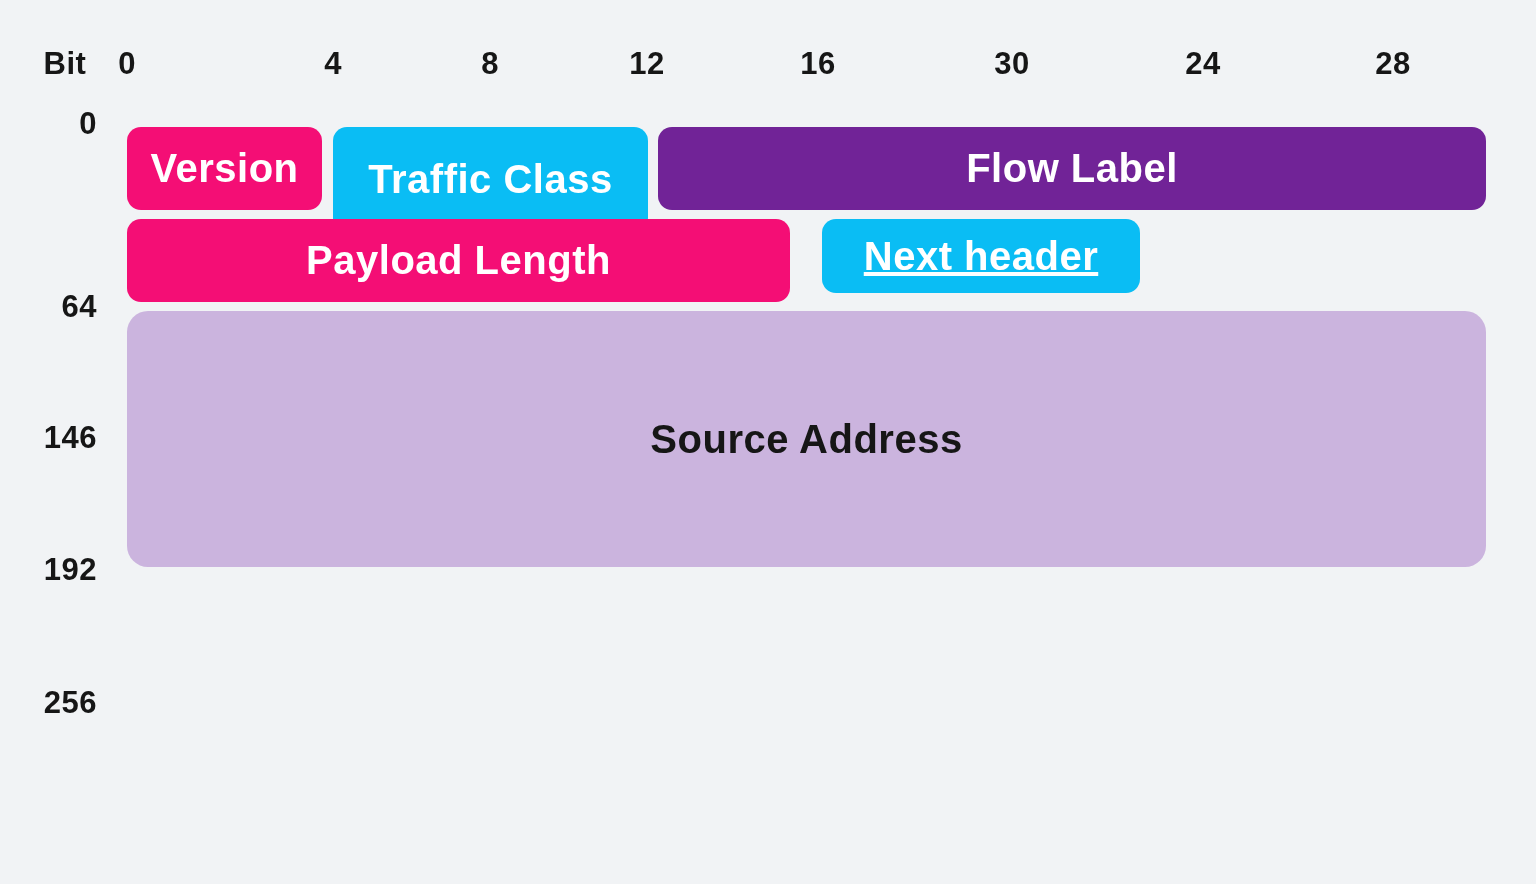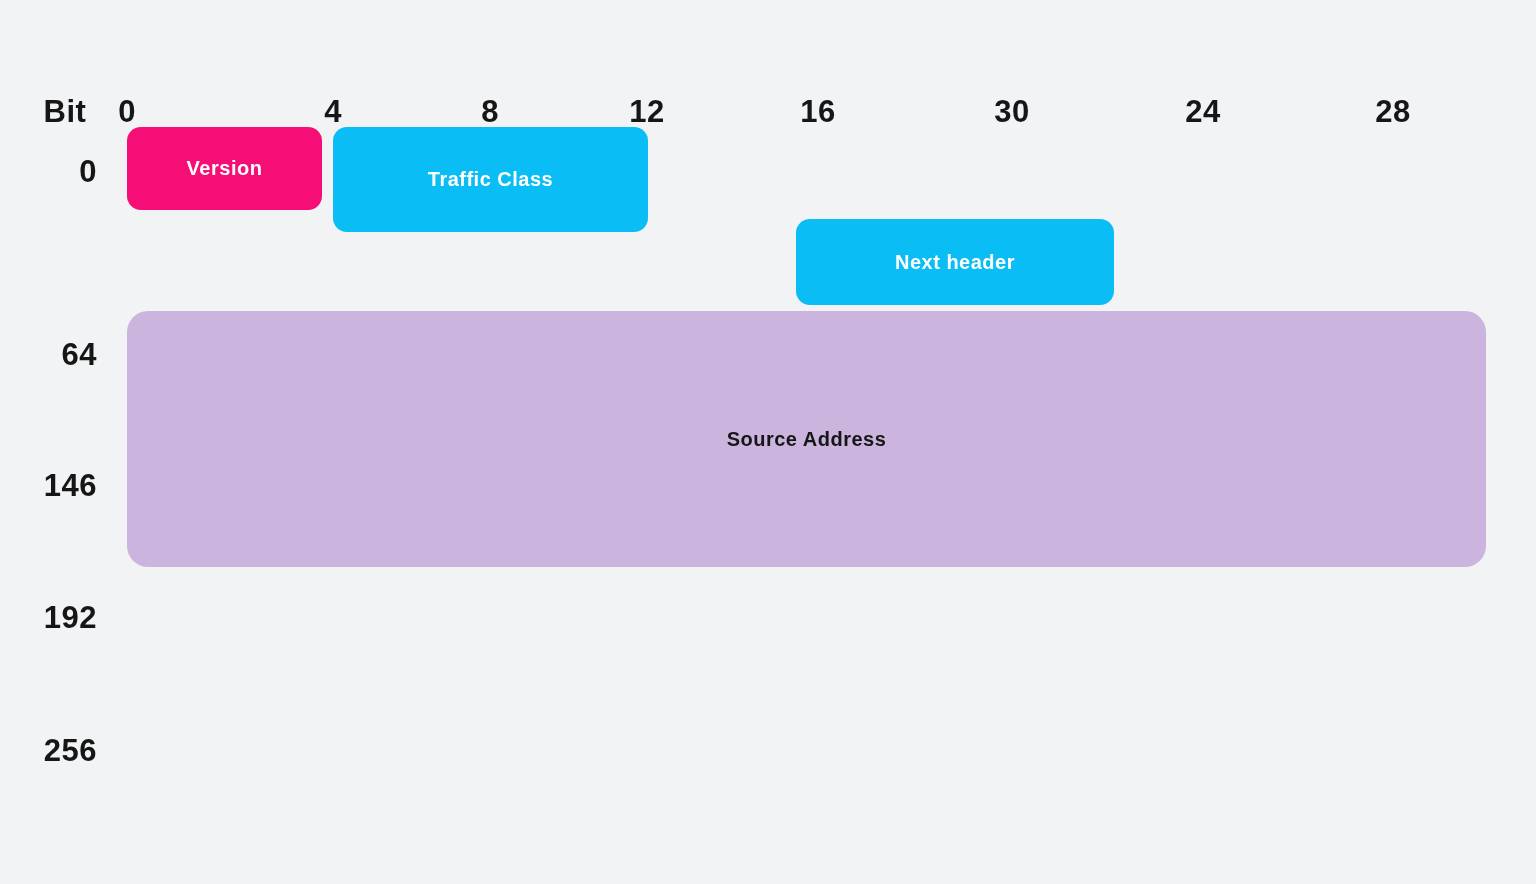--- a/index.html
+++ b/index.html
@@ -19,21 +19,20 @@
   }
   
   .axis-label {
     position: absolute;
     font-size: 31px;
     font-weight: 700;
     color: var(--dark-text, #161616);
     line-height: 40px;
     letter-spacing: 0.5px;
     white-space: nowrap;
-    margin-top: 48px;
   }
   .corner { left: 25px; top: 44px; width: 80px; text-align: center; }
   .tick-top { top: 44px; width: 80px; text-align: center; }
   .tt0 { left: 87px; }
   .tt1 { left: 293px; }
   .tt2 { left: 450px; }
   .tt3 { left: 607px; }
   .tt4 { left: 778px; }
   .tt5 { left: 972px; }
   .tt6 { left: 1163px; }
@@ -44,37 +43,37 @@
   .tl2 { top: 418px; }
   .tl3 { top: 550px; }
   .tl4 { top: 683px; }
   
   .field {
     position: absolute;
     border-radius: 14px;
     display: flex;
     align-items: center;
     justify-content: center;
-    font-size: 20px;
+    font-size: 40px;
     font-weight: 700;
     letter-spacing: 0.5px;
   }
   .field.light-text { color: var(--light-text, #FFFFFF); }
   .field.dark-text  { color: var(--dark-text, #161616); }
   .bg-pink       { background: var(--pink, #F40E75); }
   .bg-cyan       { background: var(--cyan, #0ABDF4); }
   .bg-purple     { background: var(--purple, #712397); }
   .bg-lavender   { background: var(--lavender, #CBB4DE); }
   .bg-light-pink { background: var(--light-pink, #F8D8E8); }
 
   .f-version        { left: 127px;  top: 127px; width: 195px;  height: 83px; }
   .f-traffic-class  { left: 333px;  top: 127px; width: 315px;  height: 105px; }
   .f-flow-label     { left: 658px;  top: 127px; width: 828px;  height: 83px; }
   .f-payload-length { left: 127px;  top: 219px; width: 663px;  height: 83px; }
-  .f-next-header    { left: 796px;  top: 219px; width: 318px;  height: 86px; }
+  .f-next-header    { left: 822px;  top: 219px; width: 318px;  height: 74px; text-decoration: underline; }
   .f-hop-limit      { left: 1130px; top: 219px; width: 356px;  height: 83px; }
   .f-source-address { left: 127px;  top: 311px; width: 1359px; height: 256px; border-radius: 21px; }
   .f-dest-address   { left: 127px;  top: 577px; width: 1359px; height: 256px; }
 </style>
 </head>
 <body>
 
 <div class="canvas">
 
   <div class="axis-label corner">Bit</div>
@@ -93,20 +92,26 @@
   <div class="axis-label tick-left tl2">146</div>
   <div class="axis-label tick-left tl3">192</div>
   <div class="axis-label tick-left tl4">256</div>
 
   <div class="field bg-pink light-text f-version">
     <span>Version</span>
   </div>
   <div class="field bg-cyan light-text f-traffic-class">
     <span>Traffic Class</span>
   </div>
+  <div class="field bg-purple light-text f-flow-label">
+    <span>Flow Label</span>
+  </div>
+  <div class="field bg-pink light-text f-payload-length">
+    <span>Payload Length</span>
+  </div>
   <div class="field bg-cyan light-text f-next-header">
     <span>Next header</span>
   </div>
   <div class="field bg-lavender dark-text f-source-address">
     <span>Source Address</span>
   </div>
 
 </div>
 
 </body></html>

